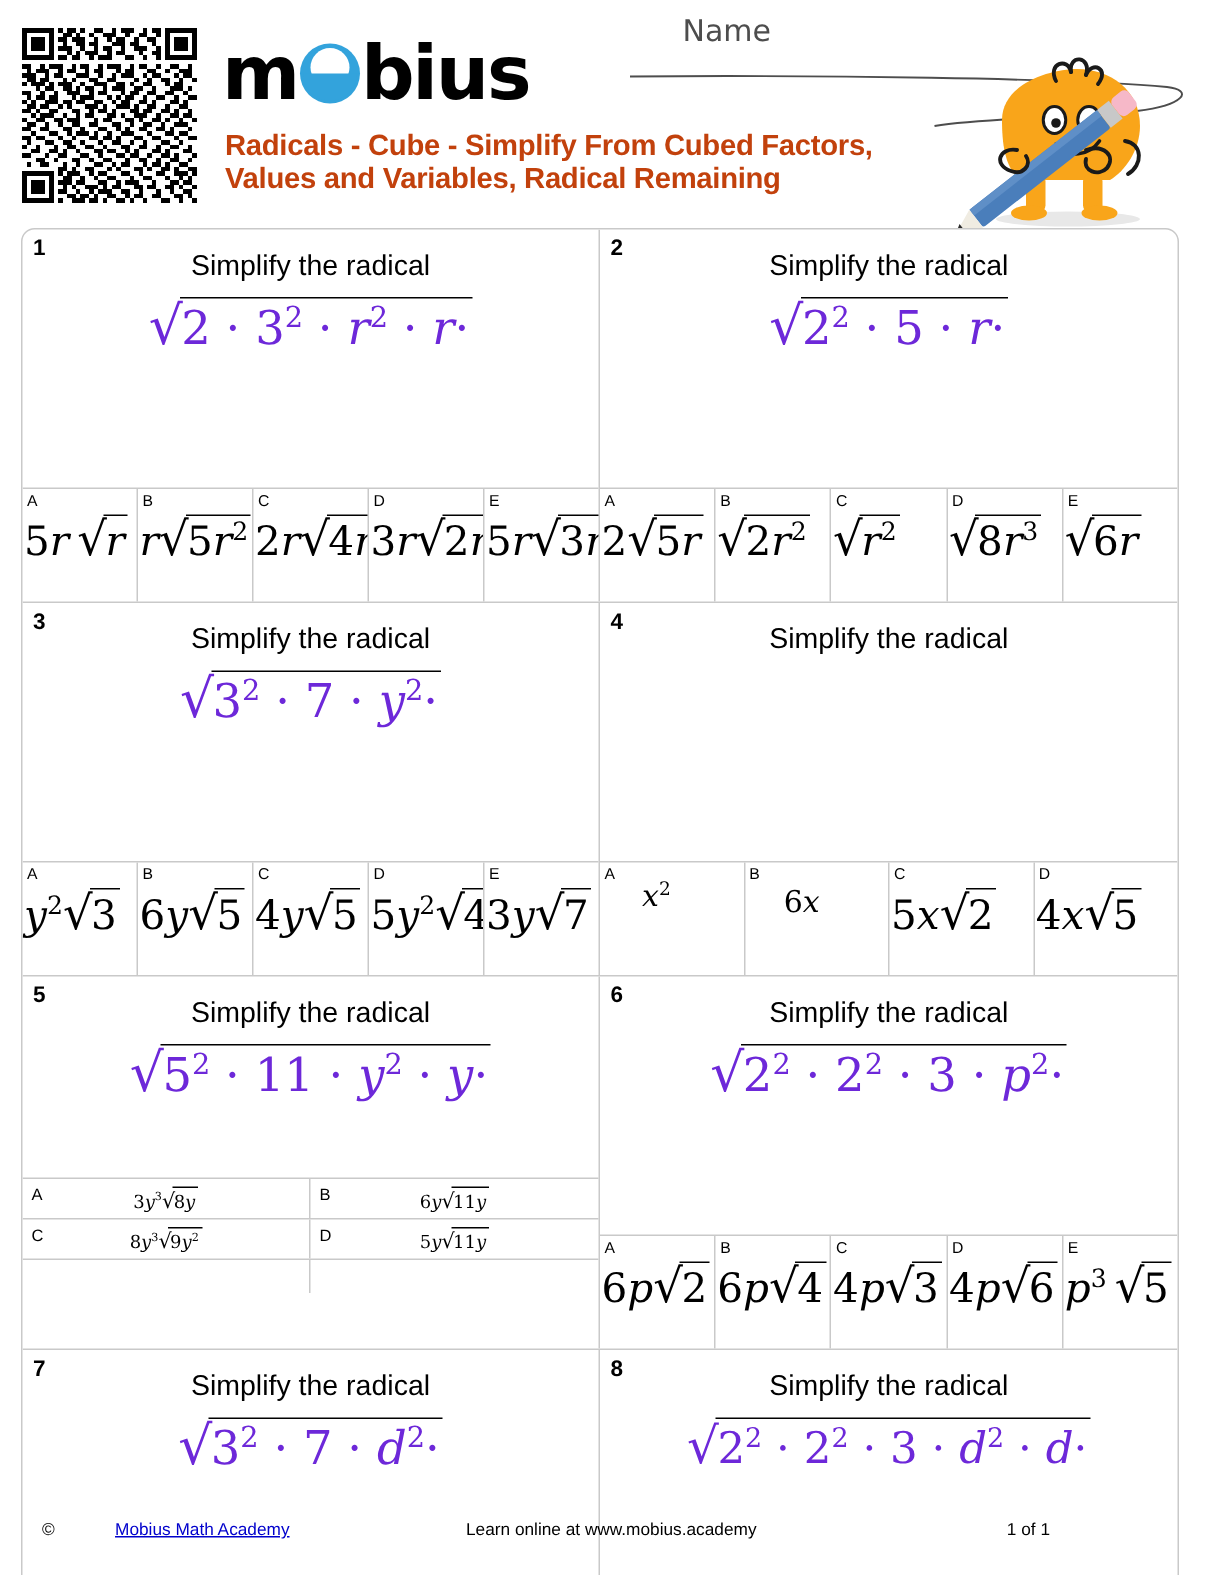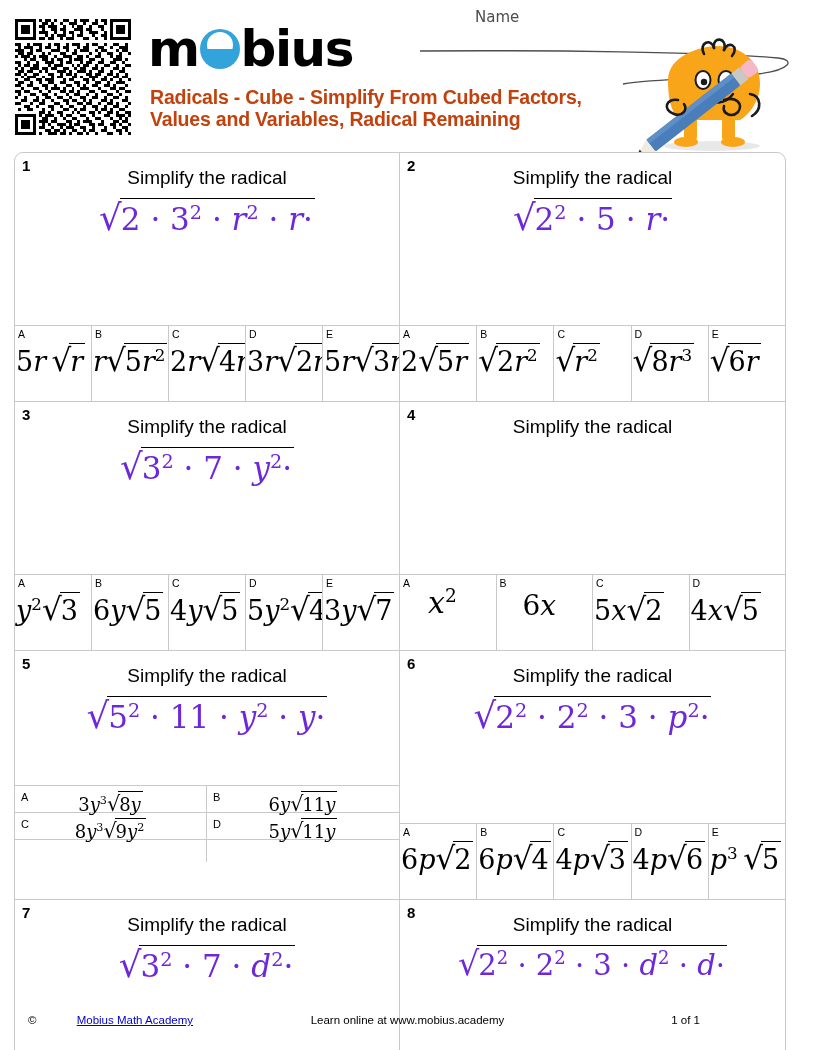--- a/index.html
+++ b/index.html
@@ -62,23 +62,22 @@
     font-weight: bold;
     font-size: 19.5px;
     line-height: 22px;
     color: #c2410c;
     letter-spacing: -0.2px;
   }
   .name-label {
     position: absolute;
     left: 455px; top: 8px;
     font-family: "DejaVu Sans", sans-serif;
-    font-size: 15px;
+    font-size: 20px;
     color: #4d4d4d;
-    margin-left: 20px;
   }
   .swoosh { position: absolute; left: 418px; top: 26px; }
   .mascot { position: absolute; left: 600px; top: 38px; }
 
   
   .grid {
     position: absolute;
     left: 14px; top: 152px;
     width: 772px;
     border: 1px solid #c9c9c9;
@@ -168,21 +167,21 @@
   .ot-cell:last-child { border-right: none; }
   .ot-cell .letter {
     position: absolute; left: 6px; top: 5px;
     font-family: "Liberation Sans", sans-serif;
     font-size: 11px;
   }
   .ot-cell .val {
     position: absolute; left: 0; right: 0; top: 5px;
     text-align: center;
     font-family: "DejaVu Serif", serif;
-    font-size: 18px;
+    font-size: 12px;
     white-space: nowrap;
   }
 
   
   .footer {
     position: absolute;
     left: 0; right: 0; bottom: 16px;
     height: 20px;
     font-family: "Liberation Sans", sans-serif;
     font-size: 11.5px;
@@ -745,25 +744,25 @@
       </div>
 
       <div class="qcell">
         <div class="prompt-area">
           <div class="qnum">4</div>
           <div class="instr">Simplify the radical</div>
         </div>
         <div class="opts">
           <div class="opt">
               <span class="letter">A</span>
-              <span class="val" style="left:28px;top:10px;font-size:30px;"><span class="it">x</span><sup>2</sup></span>
+              <span class="val" style="left:28px;top:10px;font-size:20px;"><span class="it">x</span><sup>2</sup></span>
             </div>
           <div class="opt">
               <span class="letter">B</span>
-              <span class="val" style="left:26px;top:14px;font-size:28px;text-align:center;">6<span class="it">x</span></span>
+              <span class="val" style="left:26px;top:14px;font-size:20px;text-align:center;">6<span class="it">x</span></span>
             </div>
           <div class="opt">
               <span class="letter">C</span>
               <span class="val">5<span class="it">x</span><span class="rad"><span class="sign">√</span><span class="bar">2</span></span></span>
             </div>
           <div class="opt">
               <span class="letter">D</span>
               <span class="val">4<span class="it">x</span><span class="rad"><span class="sign">√</span><span class="bar">5</span></span></span>
             </div>
         </div>

